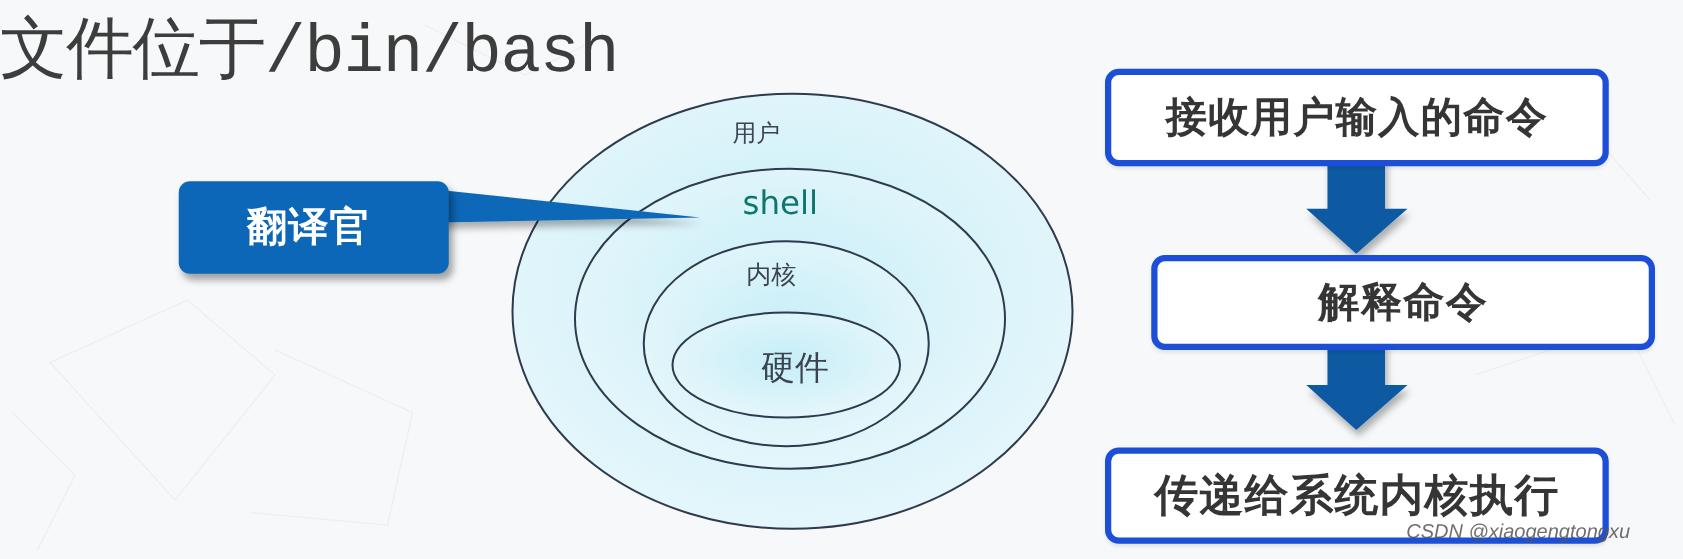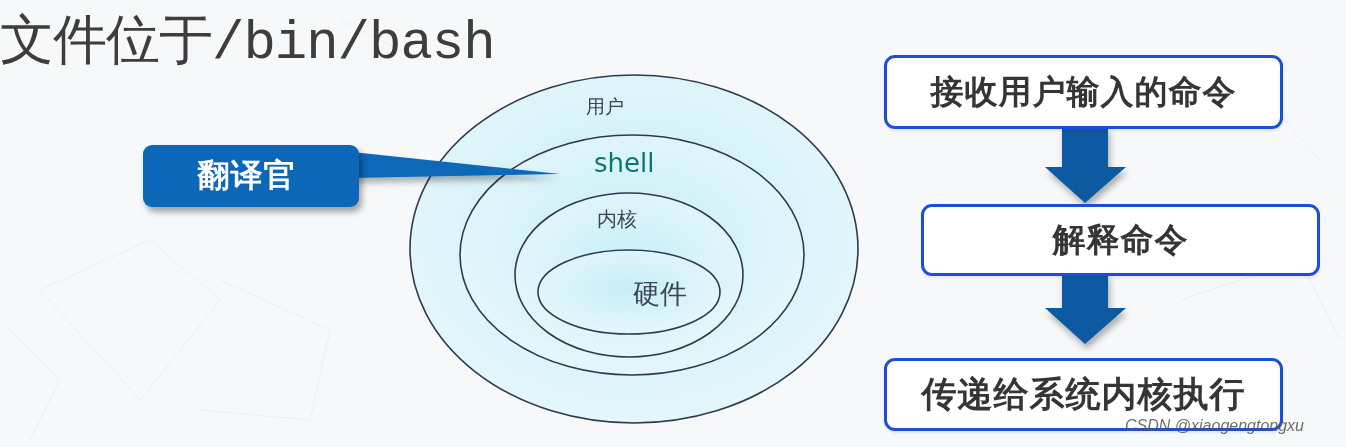--- a/index.html
+++ b/index.html
@@ -13,34 +13,34 @@
     position:absolute; left:0; top:14px;
     font-size:54px; line-height:60px; color:#3d3d3d;
     font-family:Liberation Mono, monospace; letter-spacing:-1px;
     white-space:nowrap;
   }
   .diagram { position:absolute; left:0; top:0; width:1346px; height:447px; }
   .layer-label { position:absolute; white-space:nowrap; color:#3c4450; }
   .lbl-user { left:586px; top:94px; font-size:19px; }
   .lbl-shell { left:594px; top:148px; font-size:26px; color:#0f766e; }
   .lbl-kernel { left:597px; top:206px; font-size:20px; }
-  .lbl-hw { left:609px; top:276px; font-size:27px;margin-left:24px; }
+  .lbl-hw { left:609px; top:276px; font-size:27px; }
 
   .translator {
-    position:absolute; left:143px; top:145px; width:216px; height:62px;
+    position:absolute; left:143px; top:145px; width:216px; height:74px;
     background:#0c67b8; border-radius:9px;
     box-shadow:3px 5px 6px rgba(0,0,0,0.35);
     display:flex; align-items:center; justify-content:center;
     color:#fff; font-weight:bold; font-size:32px; letter-spacing:1px;
   }
   .translator span { position:relative; left:-4px; }
 
   .step {
     position:absolute; left:884px; width:393px;
-    background:#fff; border:3px solid #1d4ed8; border-radius:11px;
+    background:#fff; border:5px solid #1d4ed8; border-radius:11px;
     display:flex; align-items:center; justify-content:center;
     color:#353535; font-weight:bold; font-size:33px; letter-spacing:1px;
     box-shadow:0 2px 3px rgba(0,0,0,0.08);
   }
   .step-1 { top:55px; height:68px; }
   .step-2 { top:204px; height:66px;margin-left:37px; }
   .step-3 { top:358px; height:67px; font-size:35px; }
 
   .watermark {
     position:absolute; left:1125px; top:417px;

